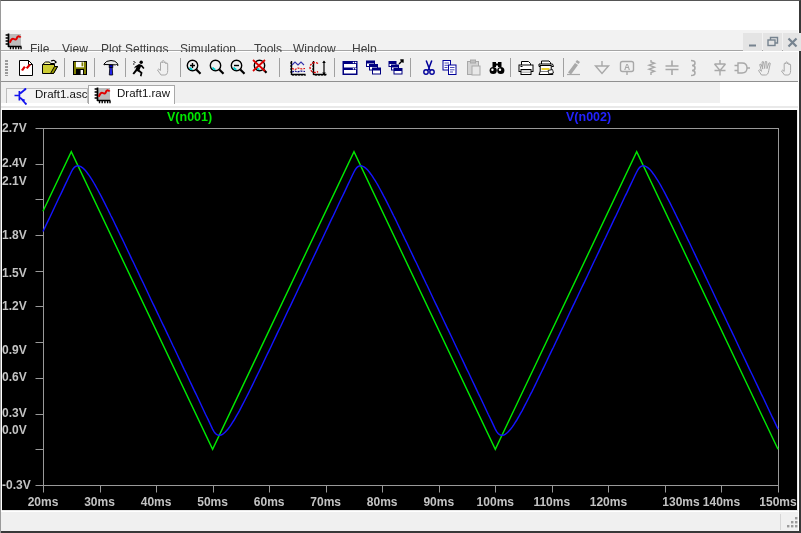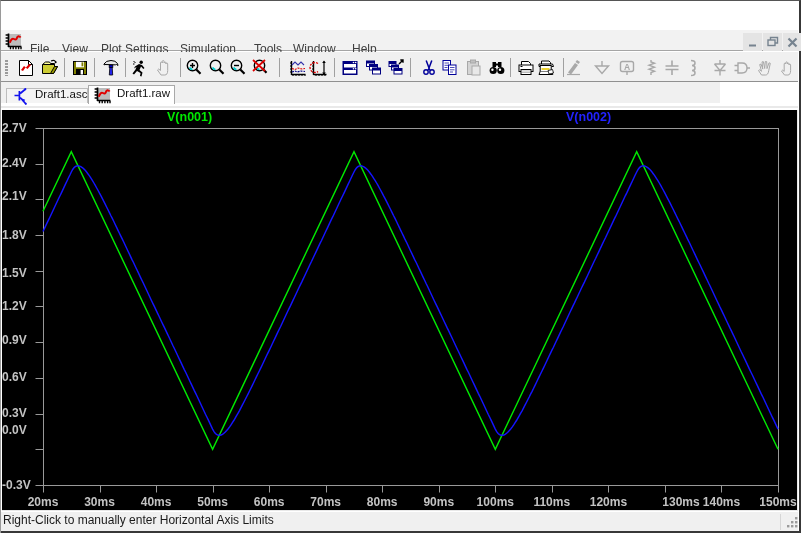--- a/index.html
+++ b/index.html
@@ -286,25 +286,25 @@
           <line x1="608" y1="485" x2="608" y2="492"></line>
           <line x1="665" y1="485" x2="665" y2="492"></line>
           <line x1="721" y1="485" x2="721" y2="492"></line>
           <line x1="778" y1="485" x2="778" y2="492"></line>
       </g>
       <polyline points="43.0,211.3 71.3,151.8 212.6,449.3 354.0,151.8 495.3,449.3 636.7,151.8 778.0,449.3" fill="none" stroke="#00e800" stroke-width="1.45"></polyline>
       <polyline points="43.0,231.5 44.4,228.6 45.8,225.6 47.2,222.6 48.7,219.6 50.1,216.7 51.5,213.7 52.9,210.7 54.3,207.7 55.7,204.8 57.1,201.8 58.5,198.8 60.0,195.8 61.4,192.9 62.8,189.9 64.2,186.9 65.6,183.9 67.0,181.0 68.4,178.0 69.9,175.0 71.3,172.0 72.7,169.5 74.1,167.6 75.5,166.5 76.9,165.9 78.3,165.8 79.7,166.1 81.2,166.8 82.6,167.8 84.0,169.1 85.4,170.6 86.8,172.3 88.2,174.2 89.6,176.2 91.1,178.4 92.5,180.6 93.9,183.0 95.3,185.4 96.7,188.0 98.1,190.5 99.5,193.2 101.0,195.9 102.4,198.6 103.8,201.4 105.2,204.1 106.6,207.0 108.0,209.8 109.4,212.6 110.8,215.5 112.3,218.4 113.7,221.3 115.1,224.2 116.5,227.1 117.9,230.1 119.3,233.0 120.7,235.9 122.2,238.9 123.6,241.8 125.0,244.8 126.4,247.7 127.8,250.7 129.2,253.6 130.6,256.6 132.0,259.6 133.5,262.5 134.9,265.5 136.3,268.5 137.7,271.4 139.1,274.4 140.5,277.4 141.9,280.3 143.4,283.3 144.8,286.3 146.2,289.3 147.6,292.2 149.0,295.2 150.4,298.2 151.8,301.2 153.2,304.1 154.7,307.1 156.1,310.1 157.5,313.1 158.9,316.0 160.3,319.0 161.7,322.0 163.1,324.9 164.6,327.9 166.0,330.9 167.4,333.9 168.8,336.8 170.2,339.8 171.6,342.8 173.0,345.8 174.5,348.7 175.9,351.7 177.3,354.7 178.7,357.7 180.1,360.6 181.5,363.6 182.9,366.6 184.3,369.6 185.8,372.5 187.2,375.5 188.6,378.5 190.0,381.5 191.4,384.4 192.8,387.4 194.2,390.4 195.7,393.4 197.1,396.3 198.5,399.3 199.9,402.3 201.3,405.3 202.7,408.2 204.1,411.2 205.5,414.2 207.0,417.2 208.4,420.1 209.8,423.1 211.2,426.1 212.6,429.1 214.0,431.6 215.4,433.5 216.9,434.6 218.3,435.2 219.7,435.3 221.1,435.0 222.5,434.3 223.9,433.3 225.3,432.0 226.7,430.5 228.2,428.8 229.6,426.9 231.0,424.9 232.4,422.7 233.8,420.5 235.2,418.1 236.6,415.7 238.1,413.1 239.5,410.6 240.9,407.9 242.3,405.2 243.7,402.5 245.1,399.7 246.5,397.0 248.0,394.1 249.4,391.3 250.8,388.5 252.2,385.6 253.6,382.7 255.0,379.8 256.4,376.9 257.8,374.0 259.3,371.0 260.7,368.1 262.1,365.2 263.5,362.2 264.9,359.3 266.3,356.3 267.7,353.4 269.2,350.4 270.6,347.5 272.0,344.5 273.4,341.5 274.8,338.6 276.2,335.6 277.6,332.6 279.0,329.7 280.5,326.7 281.9,323.7 283.3,320.8 284.7,317.8 286.1,314.8 287.5,311.8 288.9,308.9 290.4,305.9 291.8,302.9 293.2,299.9 294.6,297.0 296.0,294.0 297.4,291.0 298.8,288.0 300.2,285.1 301.7,282.1 303.1,279.1 304.5,276.2 305.9,273.2 307.3,270.2 308.7,267.2 310.1,264.3 311.6,261.3 313.0,258.3 314.4,255.3 315.8,252.4 317.2,249.4 318.6,246.4 320.0,243.4 321.5,240.5 322.9,237.5 324.3,234.5 325.7,231.5 327.1,228.6 328.5,225.6 329.9,222.6 331.3,219.6 332.8,216.7 334.2,213.7 335.6,210.7 337.0,207.7 338.4,204.8 339.8,201.8 341.2,198.8 342.7,195.8 344.1,192.9 345.5,189.9 346.9,186.9 348.3,183.9 349.7,181.0 351.1,178.0 352.5,175.0 354.0,172.0 355.4,169.5 356.8,167.6 358.2,166.5 359.6,165.9 361.0,165.8 362.4,166.1 363.9,166.8 365.3,167.8 366.7,169.1 368.1,170.6 369.5,172.3 370.9,174.2 372.3,176.2 373.7,178.4 375.2,180.6 376.6,183.0 378.0,185.4 379.4,188.0 380.8,190.5 382.2,193.2 383.6,195.9 385.1,198.6 386.5,201.4 387.9,204.1 389.3,207.0 390.7,209.8 392.1,212.6 393.5,215.5 395.0,218.4 396.4,221.3 397.8,224.2 399.2,227.1 400.6,230.1 402.0,233.0 403.4,235.9 404.8,238.9 406.3,241.8 407.7,244.8 409.1,247.7 410.5,250.7 411.9,253.6 413.3,256.6 414.7,259.6 416.2,262.5 417.6,265.5 419.0,268.5 420.4,271.4 421.8,274.4 423.2,277.4 424.6,280.3 426.0,283.3 427.5,286.3 428.9,289.3 430.3,292.2 431.7,295.2 433.1,298.2 434.5,301.2 435.9,304.1 437.4,307.1 438.8,310.1 440.2,313.1 441.6,316.0 443.0,319.0 444.4,322.0 445.8,324.9 447.2,327.9 448.7,330.9 450.1,333.9 451.5,336.8 452.9,339.8 454.3,342.8 455.7,345.8 457.1,348.7 458.6,351.7 460.0,354.7 461.4,357.7 462.8,360.6 464.2,363.6 465.6,366.6 467.0,369.6 468.5,372.5 469.9,375.5 471.3,378.5 472.7,381.5 474.1,384.4 475.5,387.4 476.9,390.4 478.3,393.4 479.8,396.3 481.2,399.3 482.6,402.3 484.0,405.3 485.4,408.2 486.8,411.2 488.2,414.2 489.7,417.2 491.1,420.1 492.5,423.1 493.9,426.1 495.3,429.1 496.7,431.6 498.1,433.5 499.5,434.6 501.0,435.2 502.4,435.3 503.8,435.0 505.2,434.3 506.6,433.3 508.0,432.0 509.4,430.5 510.9,428.8 512.3,426.9 513.7,424.9 515.1,422.7 516.5,420.5 517.9,418.1 519.3,415.7 520.7,413.1 522.2,410.6 523.6,407.9 525.0,405.2 526.4,402.5 527.8,399.7 529.2,397.0 530.6,394.1 532.1,391.3 533.5,388.5 534.9,385.6 536.3,382.7 537.7,379.8 539.1,376.9 540.5,374.0 542.0,371.0 543.4,368.1 544.8,365.2 546.2,362.2 547.6,359.3 549.0,356.3 550.4,353.4 551.8,350.4 553.3,347.5 554.7,344.5 556.1,341.5 557.5,338.6 558.9,335.6 560.3,332.6 561.7,329.7 563.2,326.7 564.6,323.7 566.0,320.8 567.4,317.8 568.8,314.8 570.2,311.8 571.6,308.9 573.0,305.9 574.5,302.9 575.9,299.9 577.3,297.0 578.7,294.0 580.1,291.0 581.5,288.0 582.9,285.1 584.4,282.1 585.8,279.1 587.2,276.2 588.6,273.2 590.0,270.2 591.4,267.2 592.8,264.3 594.2,261.3 595.7,258.3 597.1,255.3 598.5,252.4 599.9,249.4 601.3,246.4 602.7,243.4 604.1,240.5 605.6,237.5 607.0,234.5 608.4,231.5 609.8,228.6 611.2,225.6 612.6,222.6 614.0,219.6 615.5,216.7 616.9,213.7 618.3,210.7 619.7,207.7 621.1,204.8 622.5,201.8 623.9,198.8 625.3,195.8 626.8,192.9 628.2,189.9 629.6,186.9 631.0,183.9 632.4,181.0 633.8,178.0 635.2,175.0 636.7,172.0 638.1,169.5 639.5,167.6 640.9,166.5 642.3,165.9 643.7,165.8 645.1,166.1 646.5,166.8 648.0,167.8 649.4,169.1 650.8,170.6 652.2,172.3 653.6,174.2 655.0,176.2 656.4,178.4 657.9,180.6 659.3,183.0 660.7,185.4 662.1,188.0 663.5,190.5 664.9,193.2 666.3,195.9 667.7,198.6 669.2,201.4 670.6,204.1 672.0,207.0 673.4,209.8 674.8,212.6 676.2,215.5 677.6,218.4 679.1,221.3 680.5,224.2 681.9,227.1 683.3,230.1 684.7,233.0 686.1,235.9 687.5,238.9 689.0,241.8 690.4,244.8 691.8,247.7 693.2,250.7 694.6,253.6 696.0,256.6 697.4,259.6 698.8,262.5 700.3,265.5 701.7,268.5 703.1,271.4 704.5,274.4 705.9,277.4 707.3,280.3 708.7,283.3 710.2,286.3 711.6,289.3 713.0,292.2 714.4,295.2 715.8,298.2 717.2,301.2 718.6,304.1 720.0,307.1 721.5,310.1 722.9,313.1 724.3,316.0 725.7,319.0 727.1,322.0 728.5,324.9 729.9,327.9 731.4,330.9 732.8,333.9 734.2,336.8 735.6,339.8 737.0,342.8 738.4,345.8 739.8,348.7 741.2,351.7 742.7,354.7 744.1,357.7 745.5,360.6 746.9,363.6 748.3,366.6 749.7,369.6 751.1,372.5 752.6,375.5 754.0,378.5 755.4,381.5 756.8,384.4 758.2,387.4 759.6,390.4 761.0,393.4 762.5,396.3 763.9,399.3 765.3,402.3 766.7,405.3 768.1,408.2 769.5,411.2 770.9,414.2 772.3,417.2 773.8,420.1 775.2,423.1 776.6,426.1 778.0,429.1" fill="none" stroke="#1414ff" stroke-width="1.45"></polyline>
     </svg>
     <div class="ylab" style="top:11.5px">2.7V</div>
       <div class="ylab" style="top:47.2px">2.4V</div>
-      <div class="ylab" style="top:80px">2.1V</div>
+      <div class="ylab" style="top:65px">2.1V</div>
       <div class="ylab" style="top:118.6px">1.8V</div>
       <div class="ylab" style="top:157px">1.5V</div>
       <div class="ylab" style="top:190.0px">1.2V</div>
-      <div class="ylab" style="top:224px">0.9V</div>
+      <div class="ylab" style="top:234px">0.9V</div>
       <div class="ylab" style="top:261.4px">0.6V</div>
       <div class="ylab" style="top:297.1px">0.3V</div>
       <div class="ylab" style="top:314px">0.0V</div>
       <div class="ylab" style="top:368.5px">-0.3V</div>
     <div class="xlab" style="left:11.0px">20ms</div>
       <div class="xlab" style="left:67.5px">30ms</div>
       <div class="xlab" style="left:124.1px">40ms</div>
       <div class="xlab" style="left:180.6px">50ms</div>
       <div class="xlab" style="left:237.2px">60ms</div>
       <div class="xlab" style="left:293.7px">70ms</div>
@@ -314,21 +314,20 @@
       <div class="xlab" style="left:519.8px">110ms</div>
       <div class="xlab" style="left:576.4px">120ms</div>
       <div class="xlab" style="left:649px">130ms</div>
       <div class="xlab" style="left:689.5px">140ms</div>
       <div class="xlab" style="left:746.0px">150ms</div>
     <div class="leg" style="left:165px;color:#00e800">V(n001)</div>
     <div class="leg" style="left:564px;color:#2222ff">V(n002)</div>
   </div>
   <div id="btmborder" style="position:absolute;left:0;top:530px;width:799px;height:2px;background:#383838;z-index:5"></div>
   <div id="sbar">
-      <div class="t">Right-Click to manually enter Horizontal Axis Limits</div>
       <div class="sep"></div>
     <svg style="position:absolute;left:786px;top:5px" width="11" height="11" viewBox="0 0 11 11">
       <g fill="#9a9a9a">
           <rect x="8" y="0" width="2.4" height="2.4"></rect>
           <rect x="4" y="4" width="2.4" height="2.4"></rect>
           <rect x="8" y="4" width="2.4" height="2.4"></rect>
           <rect x="0" y="8" width="2.4" height="2.4"></rect>
           <rect x="4" y="8" width="2.4" height="2.4"></rect>
           <rect x="8" y="8" width="2.4" height="2.4"></rect>
         </g>

